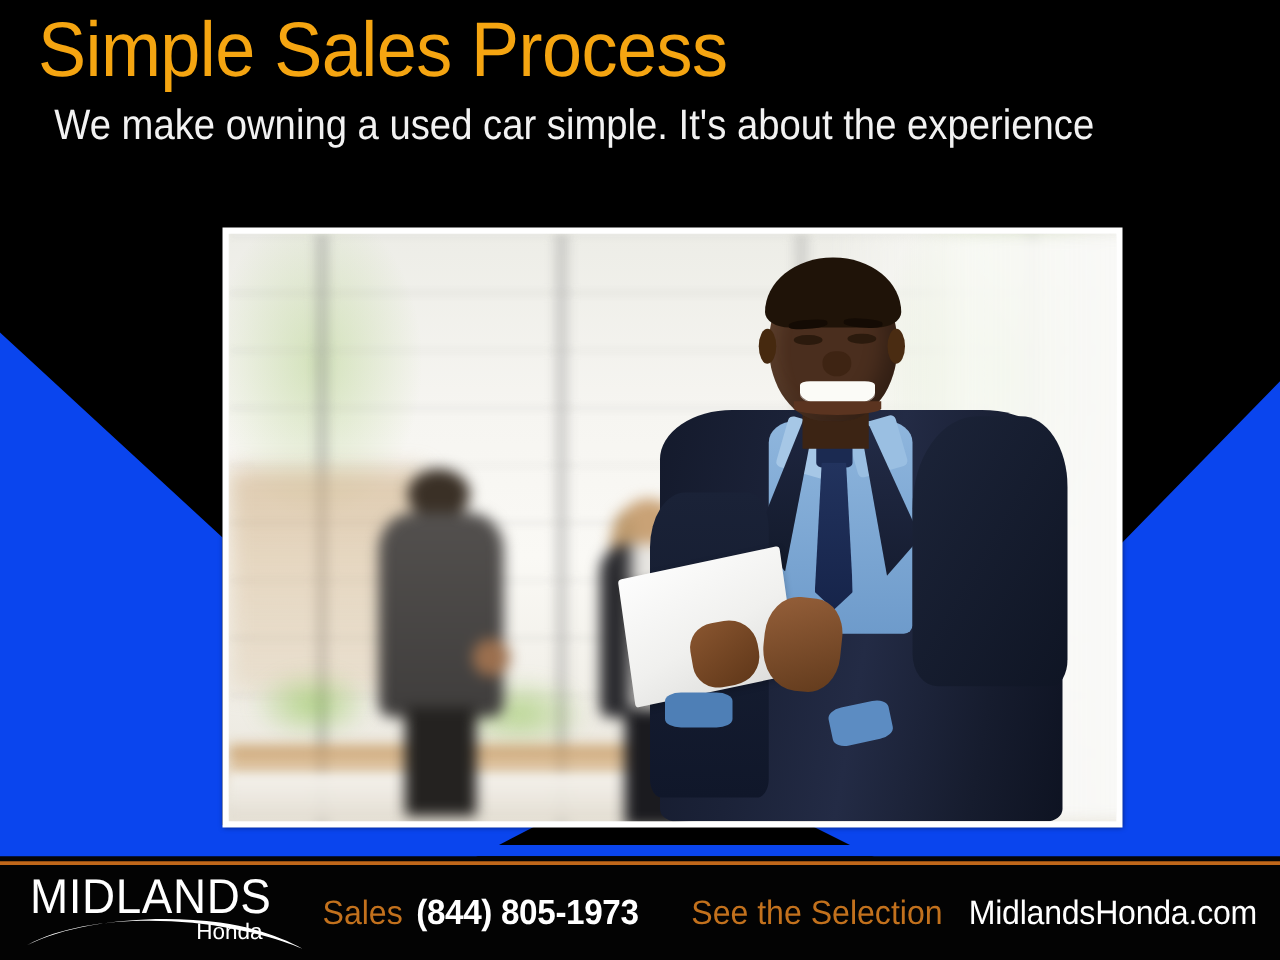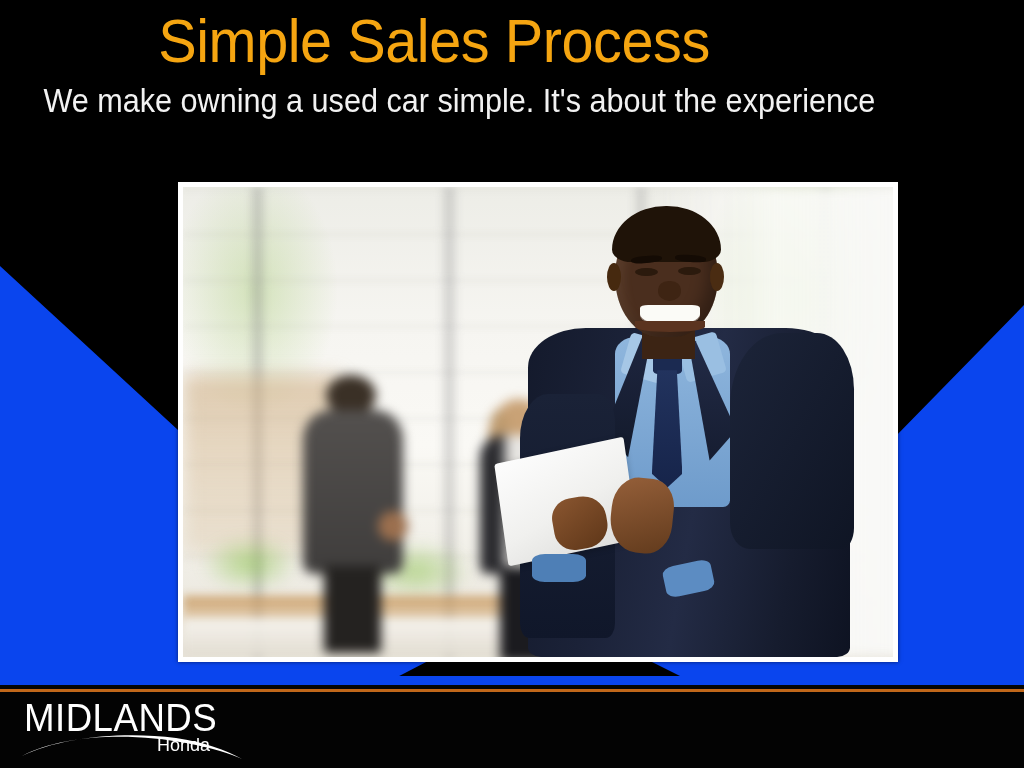--- a/index.html
+++ b/index.html
@@ -22,21 +22,21 @@
     background: #000000;
     overflow: hidden;
   }
 
   
   .header {
     position: absolute;
     top: 0; left: 0;
     width: 868px;
     height: 150px;
-    text-align: center;
+    text-align: left;
     z-index: 6;
   }
   .headline {
     margin: 0;
     padding-top: 6px;
     font-family: "Liberation Sans", sans-serif;
     font-size: 62px;
     line-height: 70px;
     font-weight: 400;
     letter-spacing: -0.5px;
@@ -490,16 +490,25 @@
 
     <div class="logo">
       <div class="logo-word">MIDLANDS</div>
       <div class="logo-sub">Honda</div>
       <svg class="logo-swoosh" viewBox="0 0 230 38" preserveAspectRatio="none">
         <path d="M4 30 C 46 7, 118 7, 168 17 C 196 22, 212 28, 224 33
                  C 208 24, 186 16, 158 12 C 106 5, 42 11, 4 30 Z" fill="#FFFFFF"></path>
       </svg>
     </div>
 
+    <div class="contact">
+      <span class="lbl-orange">Sales</span>
+      <span class="gap-sm"></span>
+      <span class="val-white">(844) 805-1973</span>
+      <span class="gap-lg"></span>
+      <span class="lbl-orange">See the Selection</span>
+      <span class="gap-md"></span>
+      <span class="val-white-reg">MidlandsHonda.com</span>
+    </div>
 
   </div>
 
 </div>
 
 </body></html>

